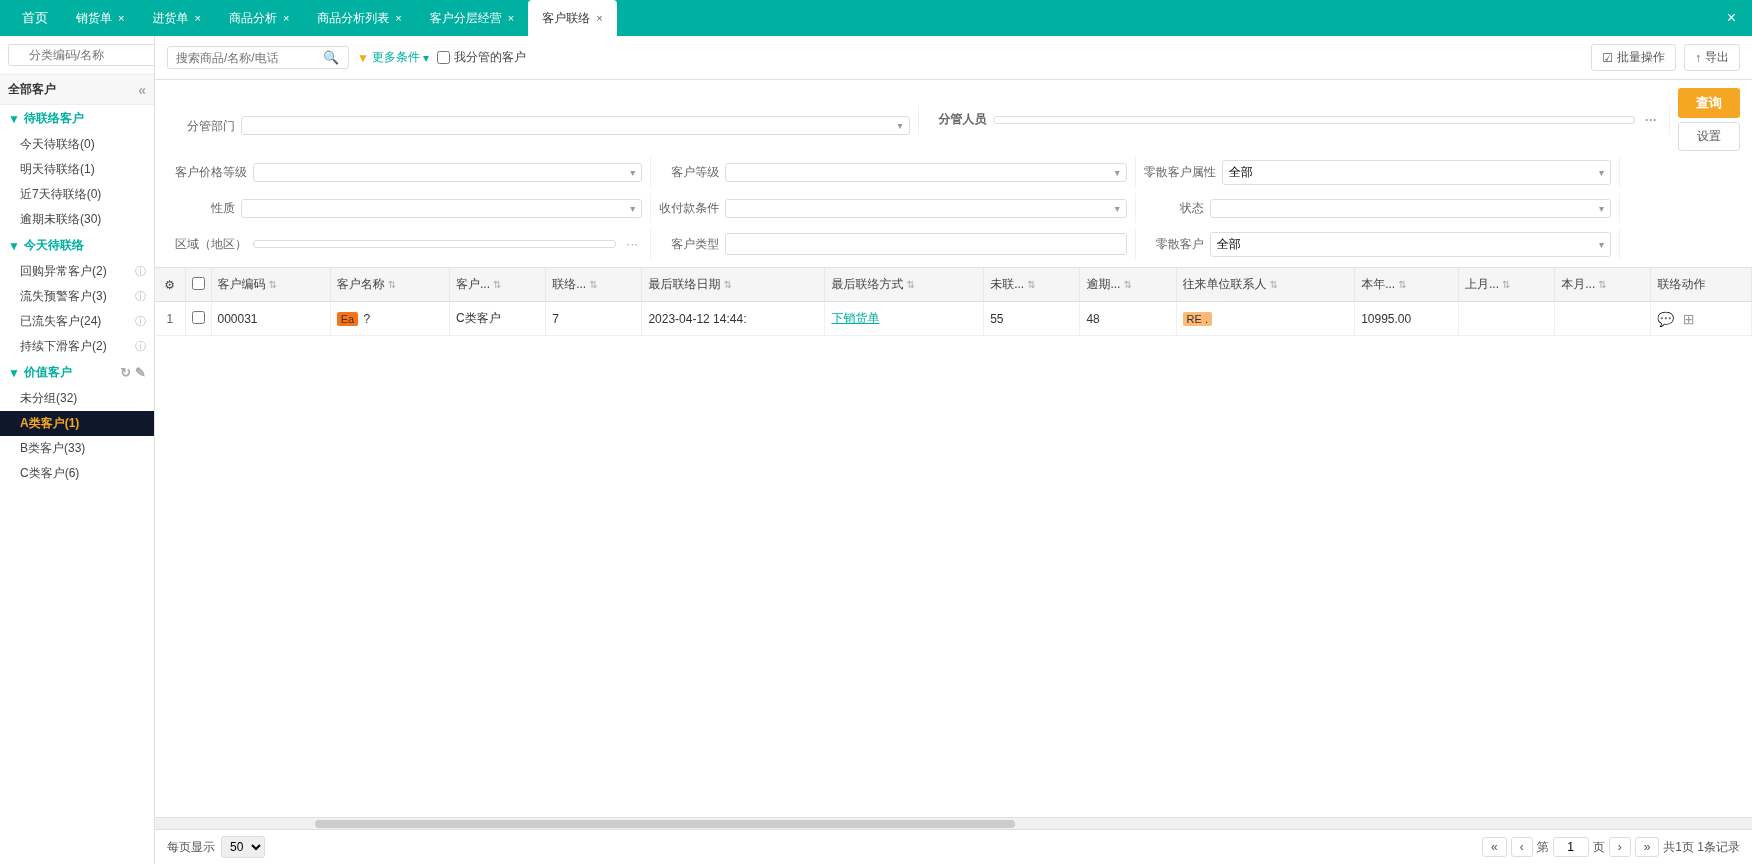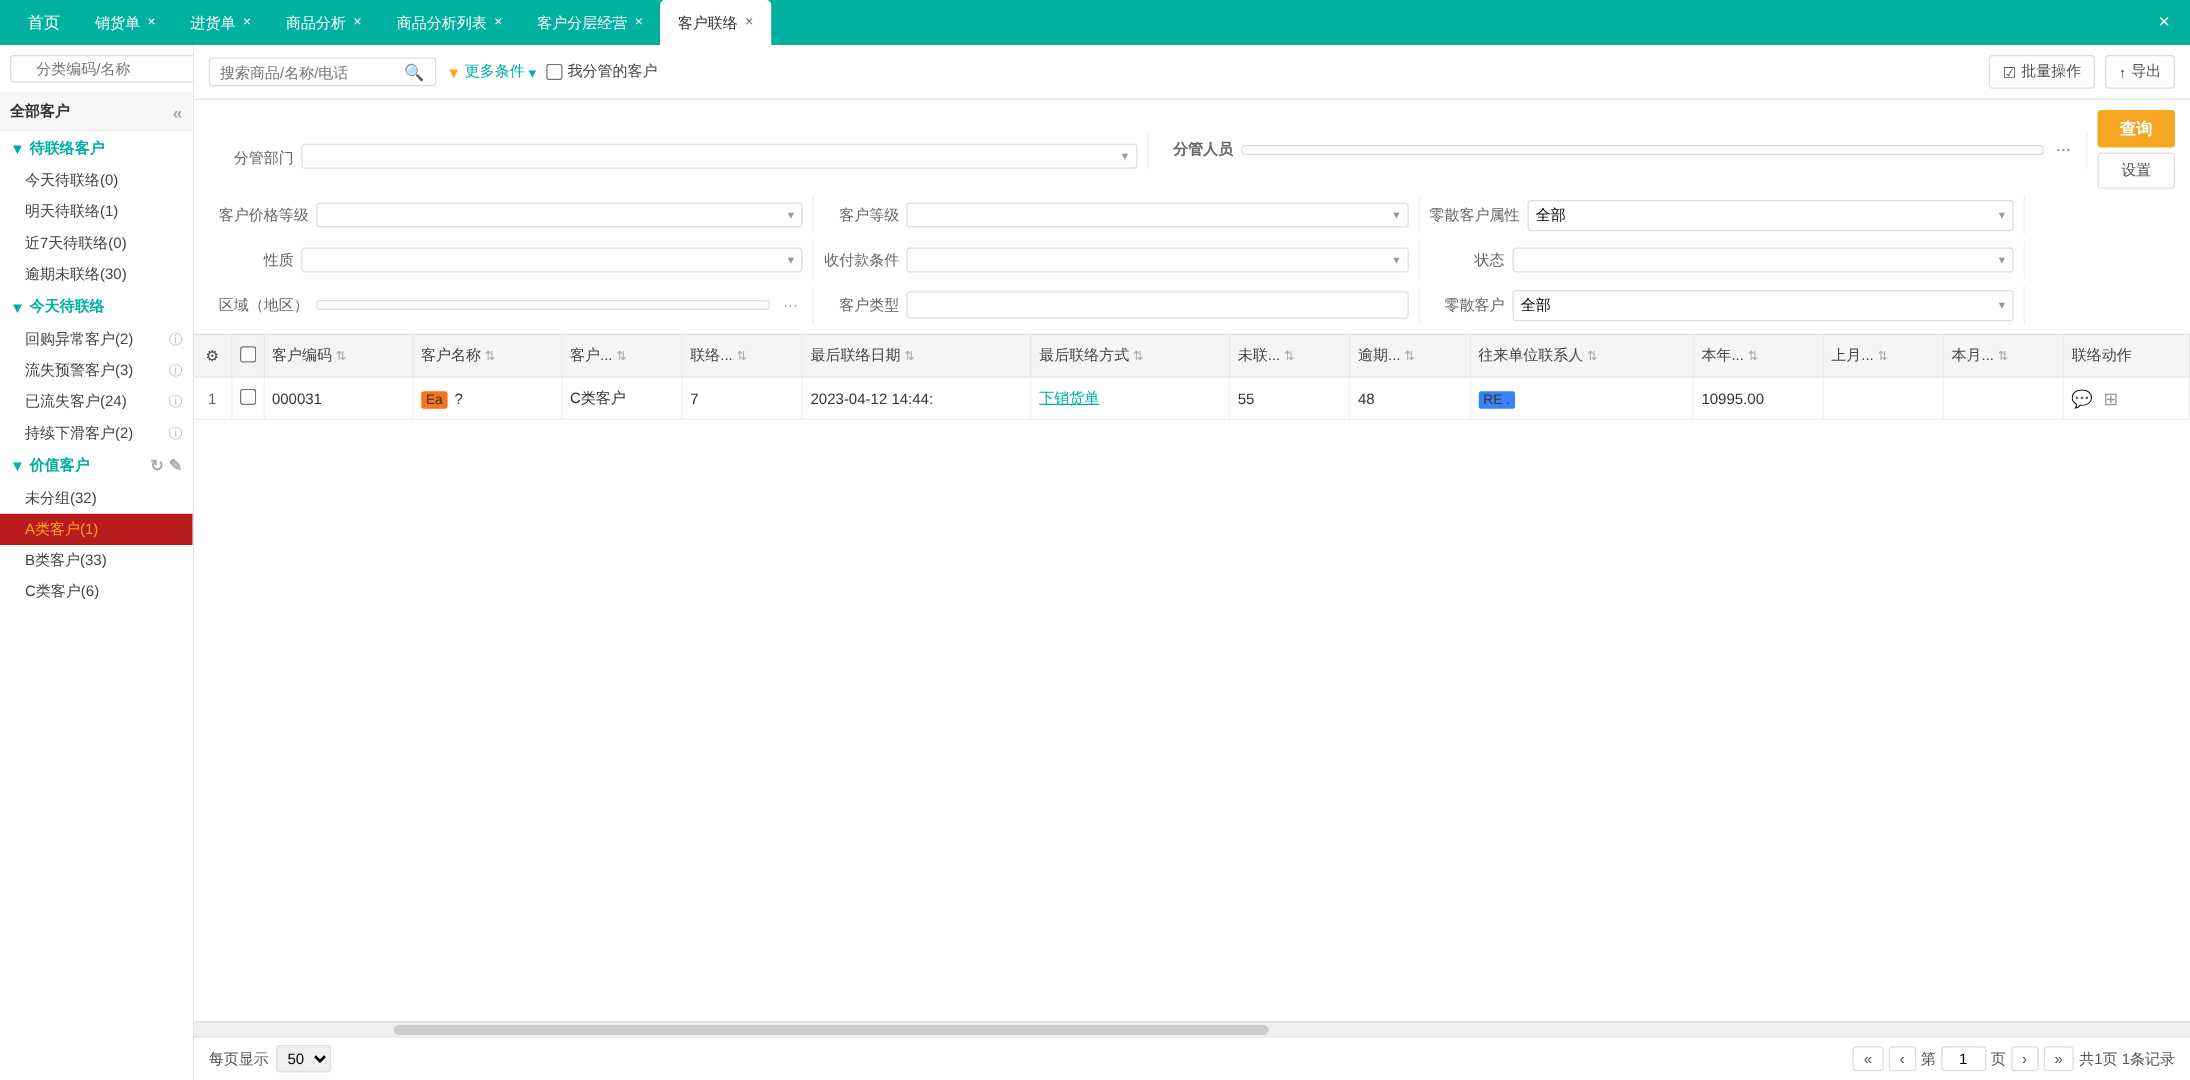--- a/index.html
+++ b/index.html
@@ -55,21 +55,21 @@
     .sidebar-group-title {
       display: flex; align-items: center; padding: 5px 8px; color: #00b0a0;
       font-size: 12px; cursor: pointer; font-weight: bold;
     }
     .sidebar-group-title .arrow { margin-right: 4px; }
 
     .sidebar-item {
       padding: 4px 8px 4px 20px; cursor: pointer; color: #444;
       display: flex; align-items: center; justify-content: space-between;
     }
-    .sidebar-item.active { background: #b91c1c; color: #f5a623; font-weight: normal; }
+    .sidebar-item.active { background: #0f172a; color: #f5a623; font-weight: bold; }
     .sidebar-item .item-text { flex: 1; }
     .sidebar-item .item-icon { color: #bbb; font-size: 11px; }
 
     
     .content-area {
       flex: 1; display: flex; flex-direction: column; overflow: hidden;
     }
 
     
     .filter-bar {
@@ -528,21 +528,21 @@
             <td>
               <span class="td-link">下销货单</span>
             </td>
             <td>
               <span>55</span>
             </td>
             <td>
               <span>48</span>
             </td>
             <td>
-              <span style="background:#3b82f6;padding:1px 4px;border-radius:2px;font-size:11px;">RE .</span>
+              <span style="background:#fdba74;padding:1px 4px;border-radius:2px;font-size:11px;">RE .</span>
             </td>
             <td>
               <span>10995.00</span>
             </td>
             <td>
               <span></span>
             </td>
             <td>
               <span></span>
             </td>

